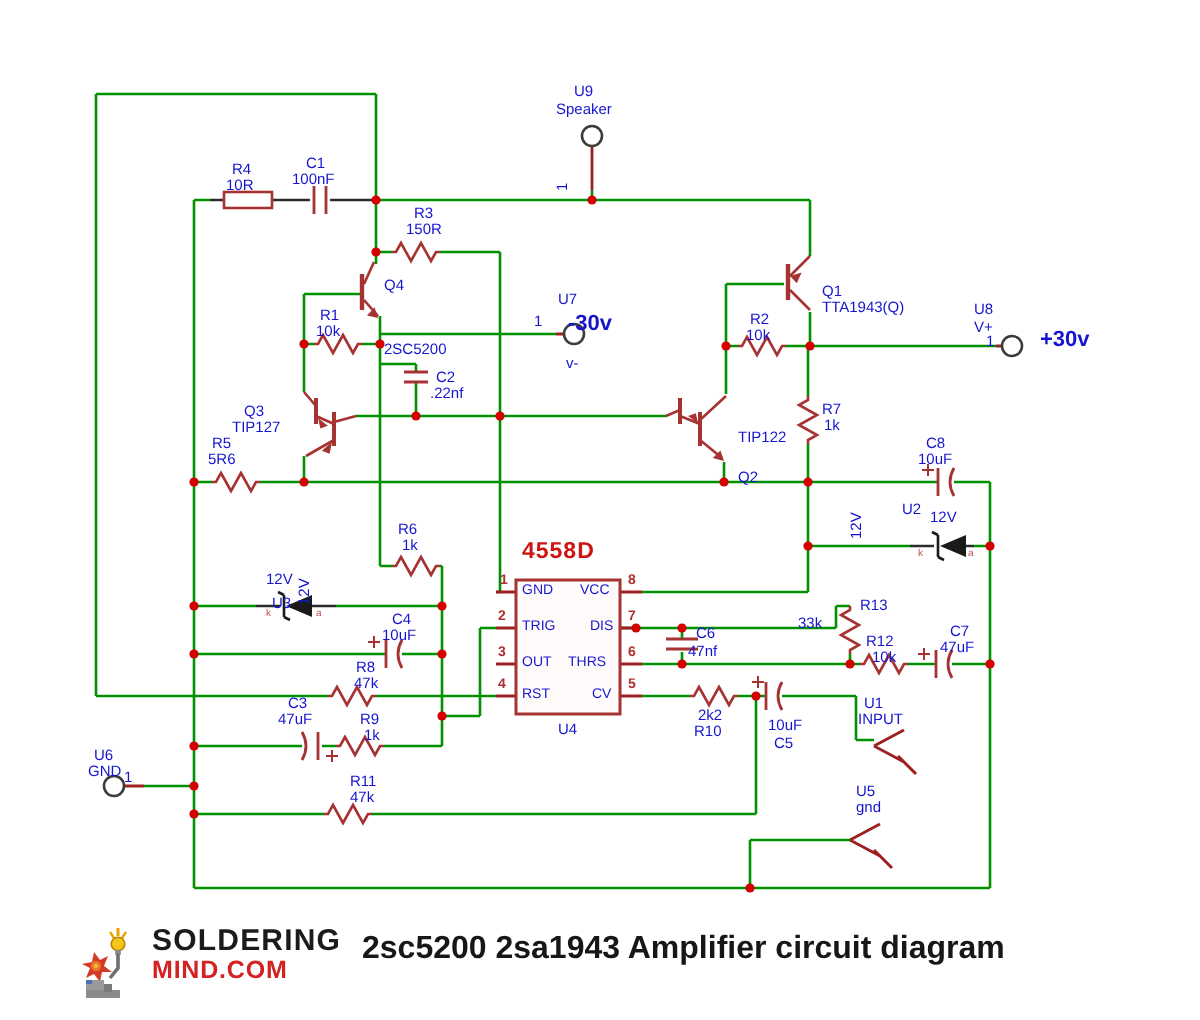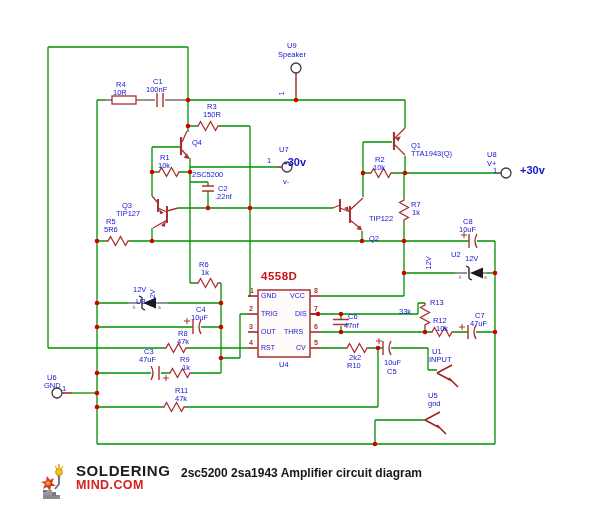--- a/index.html
+++ b/index.html
@@ -13,21 +13,21 @@
   .red {font-size:7px;color:#b03030;font-weight:bold;}
   .pin {font-size:7px;color:#1515cf;}
   .chip{font-size:11.5px;font-weight:bold;color:#cf1212;letter-spacing:.5px;}
   .tiny{font-size:5px;color:#c05050;}
   .rot {transform:rotate(-90deg);transform-origin:left bottom;}
   #brandbar{position:absolute;left:0;top:458px;width:600px;height:50px;margin-left:26px;}
   #logo-icon{position:absolute;left:12px;top:4px;}
   #logo-text{position:absolute;left:50px;top:5px;}
   #logo-line1{font-size:15px;font-weight:800;color:#1b1b1b;letter-spacing:.6px;line-height:1.05;}
   #logo-line2{font-size:12.5px;font-weight:800;color:#d42222;letter-spacing:.4px;line-height:1.05;}
-  #diagram-title{position:absolute;left:155px;top:8px;font-size:12px;font-weight:bold;color:#171717;}
+  #diagram-title{position:absolute;left:155px;top:8px;font-size:16px;font-weight:bold;color:#171717;}
 </style>
 </head>
 <body>
 
 <div id="stage">
 
   <svg id="schem-svg" width="600" height="510" viewBox="0 0 600 510">
 
     <g stroke="#019101" stroke-width="1.3" fill="none">
       <path d="M48,47 H188 M48,47 V348 M48,348 H164 M188,348 H248"></path>

